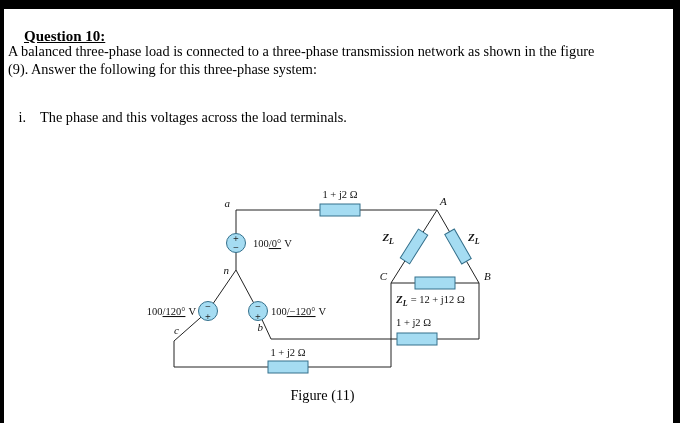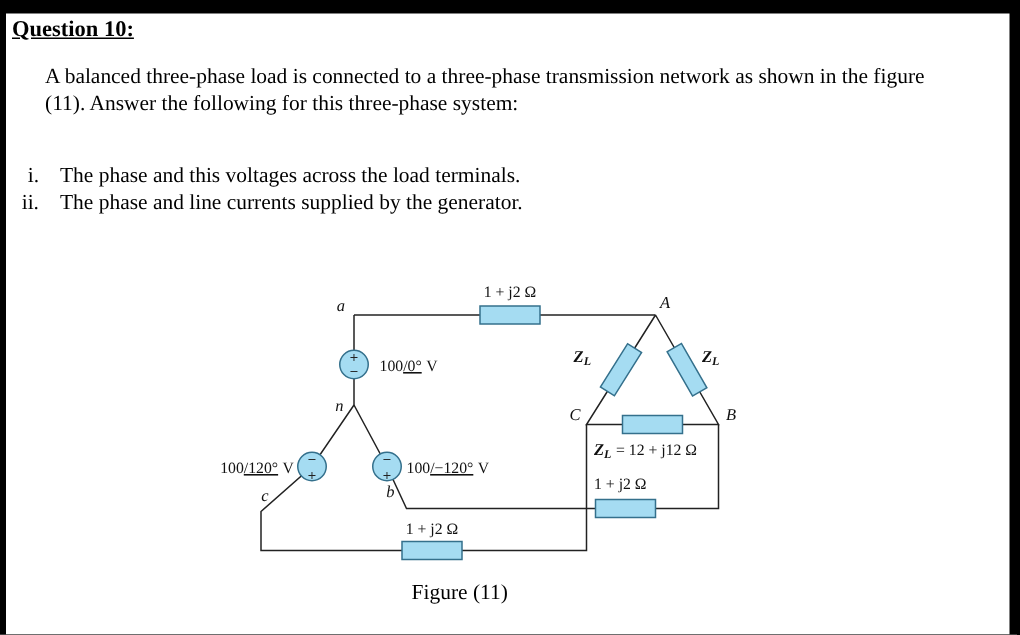--- a/index.html
+++ b/index.html
@@ -1,58 +1,54 @@
 <!DOCTYPE html>
 <html><head>
 <meta charset="utf-8">
 <style>
   html,body{margin:0;padding:0;}
   body{width:680px;height:423px;background:#000;font-family:"Liberation Serif",serif;}
   .frame{position:relative;width:680px;height:423px;background:#000;overflow:hidden;}
   .content{position:absolute;left:4px;top:9px;width:669px;height:414px;background:#ffffff;overflow:hidden;}
-  .title{position:absolute;left:4px;top:3px;margin:0;font-size:15px;font-weight:bold;text-decoration:underline;color:#000;white-space:nowrap;}
+  .title{position:absolute;left:4px;top:3px;margin:16px;font-size:15px;font-weight:bold;text-decoration:underline;color:#000;white-space:nowrap;}
   .intro{position:absolute;left:4px;top:33px;width:665px;font-size:14.3px;line-height:18px;color:#000;}
-  .intro span{display:block;white-space:nowrap;margin-left:22px;}
+  .intro span{display:block;white-space:nowrap;}
   .qlist{position:absolute;left:4px;top:99px;font-size:14.3px;line-height:18px;color:#000;}
   .q-row{display:flex;}
   .q-num{display:inline-block;width:18px;text-align:right;margin-right:14px;}
   .q-text{white-space:nowrap;}
   svg.circuit{position:absolute;left:0;top:0;}
-  .caption{position:absolute;left:240px;top:378px;width:125px;text-align:center;font-size:14.3px;color:#000;}
+  .caption{position:absolute;left:256px;top:378px;width:125px;text-align:center;font-size:14.3px;color:#000;}
 
   .wire{stroke:#222222;stroke-width:1;fill:none;}
   .comp{fill:#a5dcf2;stroke:#34708c;stroke-width:1;}
   .lbl{font-family:"Liberation Serif",serif;font-size:10.5px;fill:#111;}
   .node{font-family:"Liberation Serif",serif;font-size:11px;font-style:italic;fill:#111;}
   .zl{font-weight:bold;font-style:italic;font-size:11px;}
   .sub{font-size:8px;}
   .ang{text-decoration:underline;}
   .mark{font-family:"DejaVu Sans",sans-serif;font-size:7.5px;fill:#222;}
 </style>
 </head>
 <body>
 
 <div class="frame">
   <div class="content">
 
     <h1 class="title">Question 10:</h1>
 
     <div class="intro">
       <span>A balanced three-phase load is connected to a three-phase transmission network as shown in the figure</span>
-      <span>(11). Answer the following for this three-phase system:</span>
+      <span>(9). Answer the following for this three-phase system:</span>
     </div>
 
     <div class="qlist">
       <div class="q-row">
         <span class="q-num">i.</span>
         <span class="q-text">The phase and this voltages across the load terminals.</span>
-      </div>
-      <div class="q-row">
-        <span class="q-num">ii.</span>
-        <span class="q-text">The phase and line currents supplied by the generator.</span>
       </div>
     </div>
 
     <svg class="circuit" width="669" height="414" viewBox="0 0 669 414">
 
       <line class="wire" x1="232" y1="201" x2="433" y2="201"></line>
       <line class="wire" x1="232" y1="201" x2="232" y2="261"></line>
       <polyline class="wire" points="232,261 204,302 170,332 170,358 387,358 387,274"></polyline>
       <polyline class="wire" points="232,261 254,302 267,330 475,330 475,274"></polyline>
       <polyline class="wire" points="433,201 387,274 475,274 433,201"></polyline>

